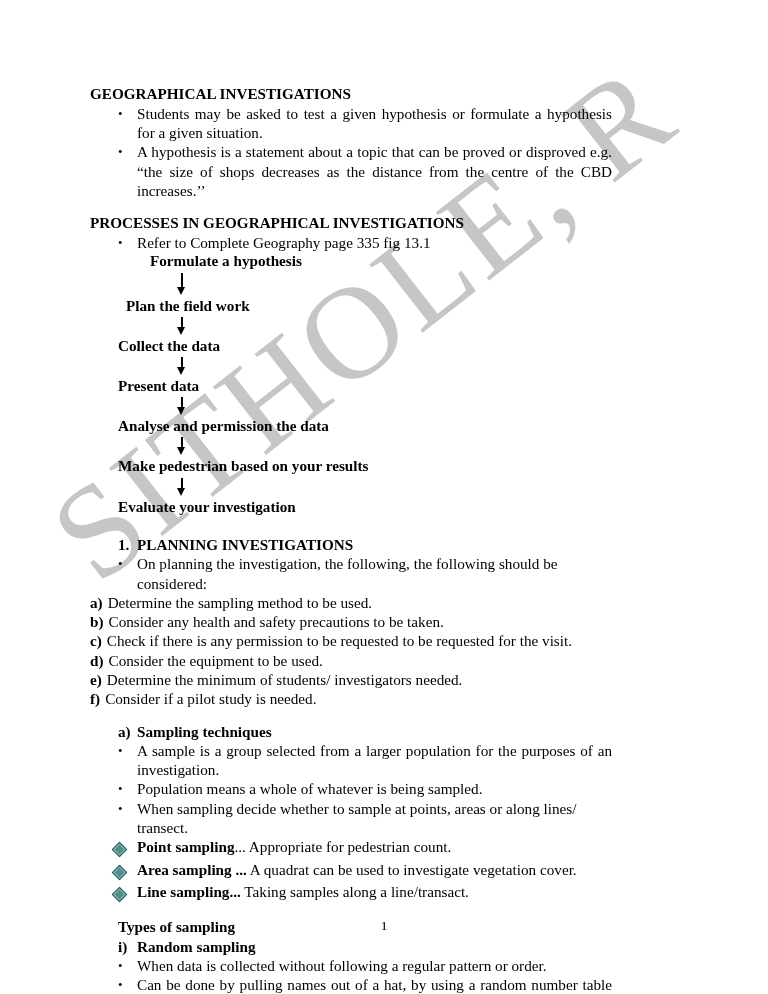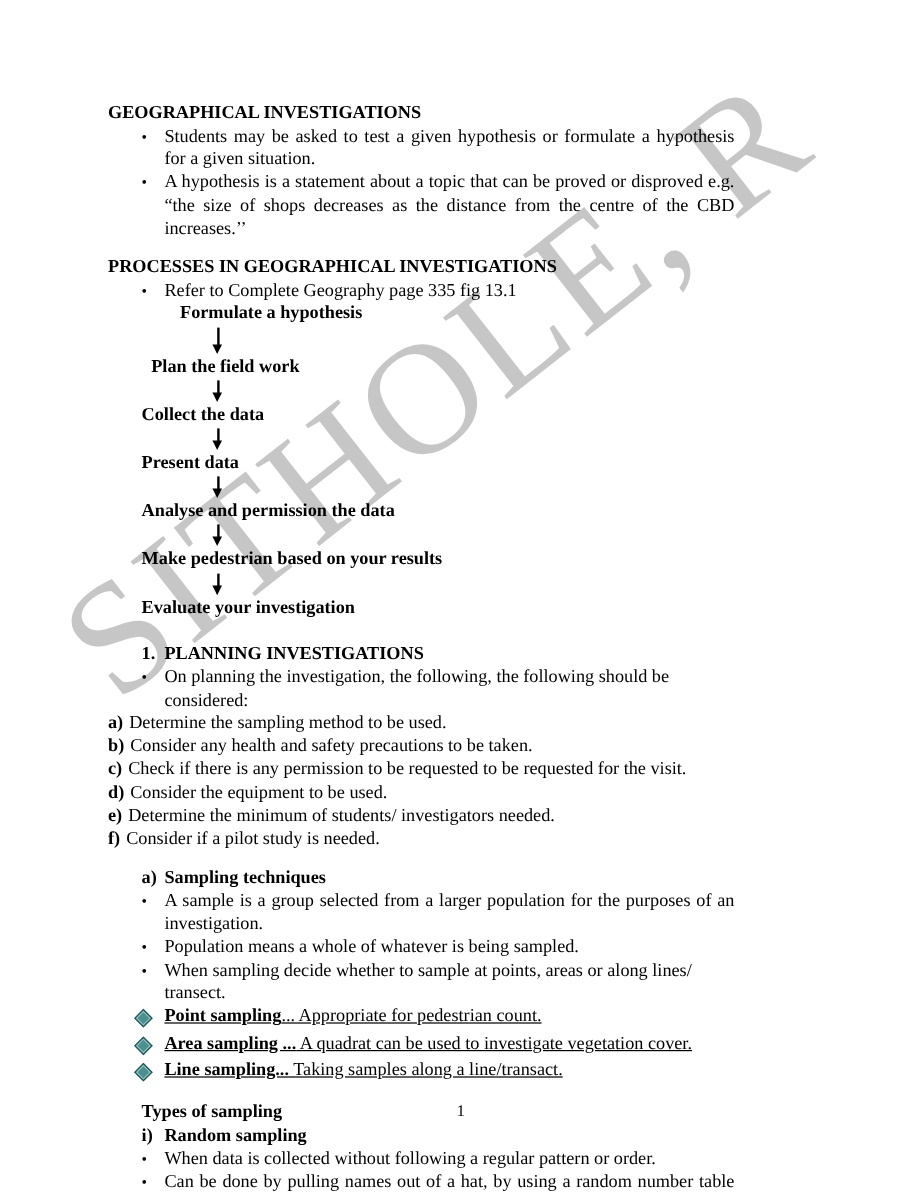--- a/index.html
+++ b/index.html
@@ -137,21 +137,21 @@
   .diamond-row {
     display: flex;
     align-items: flex-start;
     padding-left: 24px;
   }
   .diamond-mark {
     flex: 0 0 23px;
     width: 23px;
     padding-top: 3px;
   }
-  .diamond-body { flex: 1 1 auto; text-decoration: underline; }
+  .diamond-body { flex: 1 1 auto; }
 
   .dia {
     display: inline-block;
     width: 9px;
     height: 9px;
     background: #4b8f8f;
     border: 1px solid #255a5a;
     transform: rotate(45deg);
     box-shadow: inset 0 0 0 1px #9fc4c4;
   }

